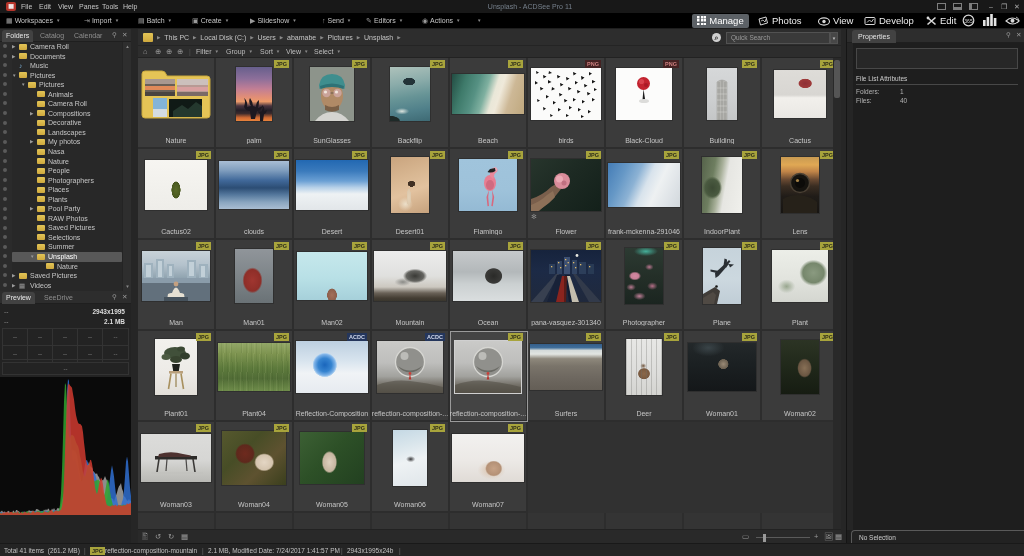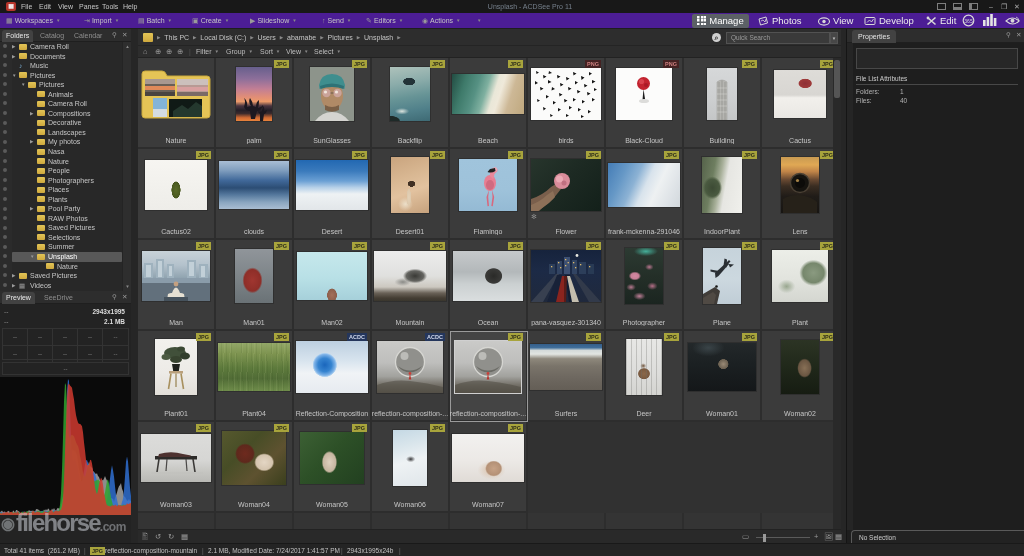--- a/index.html
+++ b/index.html
@@ -8,21 +8,21 @@
 
 
 #titlebar{position:absolute;left:0;top:0;width:1024px;height:13px;background:#181818}
 #appico{position:absolute;left:6px;top:2px;width:10px;height:9px;background:#b5342a;border-radius:2px;color:#f4f4f4;font-size:6px;line-height:9px;text-align:center;font-weight:bold}
 .menu{position:absolute;top:0;height:13px;line-height:13px;color:#c6c6c6;font-size:7px}
 #title{position:absolute;left:440px;top:0;width:180px;text-align:center;line-height:13px;font-size:7px;color:#76808c}
 .winbtn{position:absolute;top:3px;width:9px;height:7px;border:1px solid #7e7e7e}
 .wglyph{position:absolute;top:0;height:13px;line-height:13px;color:#ababab;font-size:7px}
 
 
-#toolbar{position:absolute;left:0;top:13px;width:1024px;height:16px;background:#4c1d95;border-bottom:1px solid #1e1e1e}
+#toolbar{position:absolute;left:0;top:13px;width:1024px;height:16px;background:#000000;border-bottom:1px solid #1e1e1e}
 .tbi{position:absolute;top:0;height:16px;line-height:16px;color:#c6c6c6;font-size:7px;white-space:nowrap}
 .tbi .ic{color:#9a9a9a;font-size:7px;margin-right:2px}
 .dd{color:#8a8a8a;font-size:4.5px;margin-left:3px;vertical-align:1px}
 .mode{position:absolute;top:1px;height:14px;line-height:14px;color:#ececec;font-size:9.5px;white-space:nowrap}
 #mManage{left:692px;width:57px;background:#5c6166;border-radius:2px;text-align:center;color:#fff}
 .gridic{display:inline-block;width:9px;height:9px;vertical-align:-1px;margin-right:3px;
 background:
  linear-gradient(#fff,#fff) 0 0/2.5px 2.5px no-repeat, linear-gradient(#fff,#fff) 3.25px 0/2.5px 2.5px no-repeat, linear-gradient(#fff,#fff) 6.5px 0/2.5px 2.5px no-repeat,
  linear-gradient(#fff,#fff) 0 3.25px/2.5px 2.5px no-repeat, linear-gradient(#fff,#fff) 3.25px 3.25px/2.5px 2.5px no-repeat, linear-gradient(#fff,#fff) 6.5px 3.25px/2.5px 2.5px no-repeat,
  linear-gradient(#fff,#fff) 0 6.5px/2.5px 2.5px no-repeat, linear-gradient(#fff,#fff) 3.25px 6.5px/2.5px 2.5px no-repeat, linear-gradient(#fff,#fff) 6.5px 6.5px/2.5px 2.5px no-repeat}
@@ -267,21 +267,20 @@
     </div>
     <div class="pvone">--</div>
     <div id="histo"><svg width="131" height="138" viewBox="0 0 131 138" preserveAspectRatio="none">
             <path d="M0,138 L0.0,135.0 L1.0,134.6 L2.0,133.4 L3.0,135.0 L4.0,134.8 L5.0,134.5 L6.0,135.9 L7.0,134.8 L8.0,134.3 L9.0,133.8 L10.0,136.2 L11.0,135.4 L12.0,136.2 L13.0,133.6 L14.0,134.0 L15.0,136.3 L16.0,133.0 L17.0,133.0 L18.0,134.1 L19.0,134.2 L20.0,135.8 L21.0,136.2 L22.0,134.4 L23.0,136.0 L24.0,135.5 L25.0,135.3 L26.0,136.0 L27.0,134.4 L28.0,134.5 L29.0,133.0 L30.0,134.1 L31.0,133.7 L32.0,134.1 L33.0,133.5 L34.0,134.2 L35.0,134.7 L36.0,132.2 L37.0,132.1 L38.0,132.6 L39.0,133.0 L40.0,134.3 L41.0,134.6 L42.0,134.3 L43.0,135.0 L44.0,132.5 L45.0,133.7 L46.0,132.1 L47.0,133.6 L48.0,131.6 L49.0,131.9 L50.0,134.8 L51.0,134.0 L52.0,131.4 L53.0,132.9 L54.0,131.0 L55.0,132.9 L56.0,133.9 L57.0,131.7 L58.0,130.8 L59.0,131.8 L60.0,131.2 L61.0,128.3 L62.0,123.0 L63.0,119.1 L64.0,115.3 L65.0,107.4 L66.0,99.6 L67.0,91.4 L68.0,81.4 L69.0,78.0 L70.0,73.4 L71.0,72.6 L72.0,73.6 L73.0,72.1 L74.0,74.4 L75.0,72.8 L76.0,75.8 L77.0,78.0 L78.0,84.3 L79.0,91.5 L80.0,96.4 L81.0,102.6 L82.0,107.0 L83.0,104.4 L84.0,103.5 L85.0,98.2 L86.0,91.8 L87.0,88.6 L88.0,88.3 L89.0,84.7 L90.0,88.5 L91.0,90.3 L92.0,90.6 L93.0,93.8 L94.0,94.9 L95.0,96.3 L96.0,96.9 L97.0,96.2 L98.0,99.1 L99.0,100.1 L100.0,103.1 L101.0,104.4 L102.0,102.8 L103.0,103.4 L104.0,101.4 L105.0,99.0 L106.0,101.5 L107.0,103.7 L108.0,105.0 L109.0,110.1 L110.0,116.8 L111.0,120.8 L112.0,121.4 L113.0,122.0 L114.0,124.7 L115.0,120.9 L116.0,118.5 L117.0,115.6 L118.0,111.8 L119.0,109.2 L120.0,107.9 L121.0,105.9 L122.0,111.8 L123.0,114.3 L124.0,119.4 L125.0,119.8 L126.0,121.8 L127.0,123.4 L128.0,123.8 L129.0,121.8 L130.0,123.9 L131.0,123.2 L131,138 Z" fill="#9a9a9a" fill-opacity="0.9"></path>
             <path d="M0,138 L0.0,135.6 L1.0,134.9 L2.0,135.5 L3.0,136.3 L4.0,134.7 L5.0,136.5 L6.0,136.9 L7.0,136.3 L8.0,135.9 L9.0,136.8 L10.0,136.5 L11.0,136.0 L12.0,135.5 L13.0,136.6 L14.0,136.0 L15.0,134.7 L16.0,134.4 L17.0,135.2 L18.0,135.1 L19.0,135.3 L20.0,136.4 L21.0,136.7 L22.0,136.7 L23.0,134.4 L24.0,134.9 L25.0,134.3 L26.0,136.6 L27.0,135.0 L28.0,135.4 L29.0,134.7 L30.0,135.7 L31.0,134.0 L32.0,136.3 L33.0,135.1 L34.0,134.6 L35.0,134.1 L36.0,134.5 L37.0,134.5 L38.0,134.3 L39.0,133.9 L40.0,135.3 L41.0,134.4 L42.0,133.8 L43.0,133.9 L44.0,134.9 L45.0,134.0 L46.0,133.7 L47.0,134.4 L48.0,134.2 L49.0,134.8 L50.0,134.2 L51.0,134.1 L52.0,135.4 L53.0,133.9 L54.0,133.0 L55.0,133.2 L56.0,133.5 L57.0,134.3 L58.0,133.4 L59.0,133.7 L60.0,133.9 L61.0,132.6 L62.0,133.1 L63.0,126.9 L64.0,116.3 L65.0,89.5 L66.0,51.9 L67.0,14.3 L68.0,2.0 L69.0,4.1 L70.0,32.4 L71.0,60.2 L72.0,78.6 L73.0,84.4 L74.0,83.5 L75.0,82.0 L76.0,84.8 L77.0,88.9 L78.0,92.6 L79.0,99.0 L80.0,103.9 L81.0,104.5 L82.0,104.2 L83.0,98.7 L84.0,93.7 L85.0,87.5 L86.0,83.4 L87.0,83.1 L88.0,85.8 L89.0,90.7 L90.0,93.4 L91.0,95.7 L92.0,96.5 L93.0,95.5 L94.0,95.1 L95.0,96.7 L96.0,100.2 L97.0,104.0 L98.0,110.6 L99.0,115.9 L100.0,119.6 L101.0,123.6 L102.0,126.4 L103.0,127.6 L104.0,128.0 L105.0,128.4 L106.0,127.7 L107.0,123.3 L108.0,117.2 L109.0,110.1 L110.0,101.4 L111.0,93.5 L112.0,88.2 L113.0,93.3 L114.0,99.4 L115.0,109.2 L116.0,118.0 L117.0,122.4 L118.0,127.4 L119.0,128.4 L120.0,128.0 L121.0,128.7 L122.0,125.0 L123.0,122.0 L124.0,113.0 L125.0,99.6 L126.0,84.7 L127.0,79.4 L128.0,84.5 L129.0,97.5 L130.0,110.5 L131.0,119.1 L131,138 Z" fill="#2f6fd0" fill-opacity="0.85"></path>
             <path d="M0,138 L0.0,135.3 L1.0,136.5 L2.0,135.8 L3.0,136.5 L4.0,137.0 L5.0,135.8 L6.0,135.2 L7.0,136.5 L8.0,136.3 L9.0,136.1 L10.0,135.2 L11.0,135.6 L12.0,135.4 L13.0,135.0 L14.0,135.9 L15.0,134.9 L16.0,134.6 L17.0,136.6 L18.0,134.5 L19.0,135.0 L20.0,136.5 L21.0,135.6 L22.0,135.2 L23.0,134.4 L24.0,135.8 L25.0,135.3 L26.0,134.4 L27.0,134.6 L28.0,134.2 L29.0,135.4 L30.0,134.9 L31.0,136.0 L32.0,134.7 L33.0,134.4 L34.0,134.8 L35.0,134.6 L36.0,135.8 L37.0,134.0 L38.0,133.8 L39.0,133.8 L40.0,134.8 L41.0,134.1 L42.0,135.3 L43.0,133.8 L44.0,133.8 L45.0,135.1 L46.0,135.7 L47.0,134.7 L48.0,134.4 L49.0,133.8 L50.0,134.5 L51.0,135.6 L52.0,133.6 L53.0,135.4 L54.0,133.5 L55.0,135.0 L56.0,134.5 L57.0,133.1 L58.0,134.3 L59.0,132.9 L60.0,127.7 L61.0,116.0 L62.0,93.2 L63.0,60.0 L64.0,24.6 L65.0,6.0 L66.0,8.3 L67.0,29.6 L68.0,48.6 L69.0,58.4 L70.0,61.1 L71.0,58.6 L72.0,57.7 L73.0,58.4 L74.0,59.3 L75.0,62.3 L76.0,65.2 L77.0,67.4 L78.0,68.9 L79.0,72.4 L80.0,79.0 L81.0,83.3 L82.0,89.2 L83.0,95.6 L84.0,98.6 L85.0,99.7 L86.0,96.3 L87.0,92.3 L88.0,88.4 L89.0,88.3 L90.0,87.6 L91.0,92.7 L92.0,98.0 L93.0,101.1 L94.0,104.0 L95.0,104.5 L96.0,103.1 L97.0,103.6 L98.0,102.2 L99.0,103.5 L100.0,104.6 L101.0,108.1 L102.0,113.6 L103.0,116.3 L104.0,118.4 L105.0,115.6 L106.0,109.5 L107.0,103.6 L108.0,102.5 L109.0,106.4 L110.0,114.1 L111.0,120.4 L112.0,124.5 L113.0,128.8 L114.0,127.9 L115.0,129.9 L116.0,129.4 L117.0,129.3 L118.0,128.0 L119.0,128.8 L120.0,128.6 L121.0,127.8 L122.0,128.9 L123.0,127.2 L124.0,128.6 L125.0,127.5 L126.0,128.0 L127.0,128.0 L128.0,127.1 L129.0,127.2 L130.0,127.2 L131.0,127.0 L131,138 Z" fill="#2fa32f" fill-opacity="0.85"></path>
             <path d="M0,138 L0.0,135.7 L1.0,136.6 L2.0,136.5 L3.0,135.4 L4.0,135.4 L5.0,135.7 L6.0,134.9 L7.0,135.4 L8.0,134.8 L9.0,136.4 L10.0,135.1 L11.0,134.9 L12.0,134.7 L13.0,136.1 L14.0,136.1 L15.0,134.6 L16.0,136.3 L17.0,134.4 L18.0,134.6 L19.0,136.5 L20.0,136.2 L21.0,135.0 L22.0,136.1 L23.0,136.5 L24.0,134.6 L25.0,135.6 L26.0,134.7 L27.0,136.3 L28.0,135.6 L29.0,134.8 L30.0,136.5 L31.0,136.0 L32.0,134.8 L33.0,134.2 L34.0,134.0 L35.0,136.1 L36.0,135.1 L37.0,134.4 L38.0,135.0 L39.0,134.5 L40.0,135.7 L41.0,135.9 L42.0,135.8 L43.0,135.9 L44.0,134.6 L45.0,134.7 L46.0,134.5 L47.0,135.5 L48.0,135.3 L49.0,135.2 L50.0,133.6 L51.0,133.2 L52.0,133.3 L53.0,135.3 L54.0,135.3 L55.0,133.0 L56.0,134.2 L57.0,133.4 L58.0,134.4 L59.0,133.9 L60.0,133.5 L61.0,132.8 L62.0,129.2 L63.0,122.4 L64.0,103.3 L65.0,75.8 L66.0,46.2 L67.0,20.6 L68.0,7.8 L69.0,6.7 L70.0,8.4 L71.0,9.5 L72.0,10.7 L73.0,17.0 L74.0,22.5 L75.0,30.9 L76.0,38.0 L77.0,42.2 L78.0,45.4 L79.0,46.9 L80.0,46.7 L81.0,47.7 L82.0,49.2 L83.0,55.3 L84.0,65.3 L85.0,73.6 L86.0,82.7 L87.0,87.7 L88.0,88.4 L89.0,87.2 L90.0,83.2 L91.0,82.8 L92.0,86.6 L93.0,93.3 L94.0,101.9 L95.0,110.6 L96.0,114.8 L97.0,117.3 L98.0,113.5 L99.0,107.6 L100.0,103.5 L101.0,100.6 L102.0,102.2 L103.0,108.1 L104.0,116.1 L105.0,120.5 L106.0,125.4 L107.0,128.5 L108.0,128.6 L109.0,129.2 L110.0,129.3 L111.0,129.6 L112.0,127.9 L113.0,128.7 L114.0,128.4 L115.0,128.2 L116.0,127.5 L117.0,129.8 L118.0,128.2 L119.0,127.7 L120.0,128.8 L121.0,128.3 L122.0,129.1 L123.0,128.6 L124.0,128.0 L125.0,128.6 L126.0,128.0 L127.0,126.3 L128.0,127.0 L129.0,127.0 L130.0,125.7 L131.0,126.6 L131,138 Z" fill="#d03a2f" fill-opacity="0.85"></path>
           </svg></div>
   </div>
 </div>
-<div id="wmark"><span class="cam">◉</span>filehorse<span class="com">.com</span></div>
 
 <div id="bcrumb">
   <div id="bfold"></div>
   <span class="bc" style="left:19px"><span class="bsep">▶</span>&nbsp; This PC &nbsp;<span class="bsep">▶</span>&nbsp; Local Disk (C:) &nbsp;<span class="bsep">▶</span>&nbsp; Users &nbsp;<span class="bsep">▶</span>&nbsp; abamabe &nbsp;<span class="bsep">▶</span>&nbsp; Pictures &nbsp;<span class="bsep">▶</span>&nbsp; Unsplash &nbsp;<span class="bsep">▶</span></span>
   <div id="qsico">⌕</div>
   <div id="qsearch">Quick Search</div>
   <div id="qsbtn">▼</div>
 </div>
 
 <div id="filterbar">

